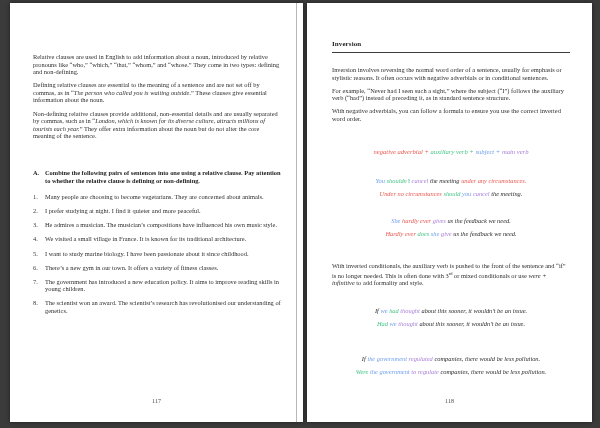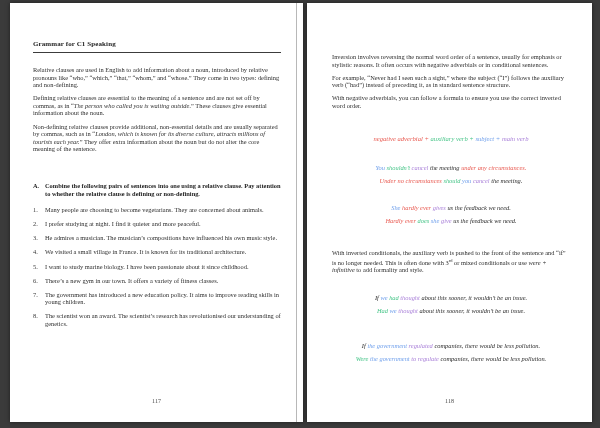--- a/index.html
+++ b/index.html
@@ -70,21 +70,20 @@
   .after-formula{margin-top:21px;}
   .para-gap{margin-top:24px;}
 </style>
 </head>
 <body>
 
 <div>
 
   <div class="page page-left">
     <div class="inner">
-      <div class="doc-heading">Grammar for C1 Speaking</div>
 
       <p class="body-text first-para"><span>Relative clauses are used in English to add information about a noun, introduced by relative pronouns like “who,” “which,” “that,” “whom,” and “whose.” They come in two types: defining and non-defining.</span></p>
       <p class="body-text"><span>Defining relative clauses are essential to the meaning of a sentence and are not set off by commas, as in “</span><span style="font-style: italic;">The person who called you is waiting outside.</span><span>” These clauses give essential information about the noun.</span></p>
       <p class="body-text"><span>Non-defining relative clauses provide additional, non-essential details and are usually separated by commas, such as in “</span><span style="font-style: italic;">London, which is known for its diverse culture, attracts millions of tourists each year.</span><span>” They offer extra information about the noun but do not alter the core meaning of the sentence.</span></p>
 
       <div class="exercise-head">
         <span class="num">A.</span>
         <span class="txt">Combine the following pairs of sentences into one using a relative clause. Pay attention to whether the relative clause is defining or non-defining.</span>
       </div>
 
@@ -122,20 +121,21 @@
             <span class="txt">The scientist won an award. The scientist’s research has revolutionised our understanding of genetics.</span>
           </div>
       </div>
     </div>
     <div class="crease"></div>
     <div class="page-number">117</div>
   </div>
 
   <div class="page page-right">
     <div class="inner">
+      <div class="doc-heading">Inversion</div>
 
       <p class="body-text first-para"><span>Inversion involves reversing the normal word order of a sentence, usually for emphasis or stylistic reasons. It often occurs with negative adverbials or in conditional sentences.</span></p>
       <p class="body-text"><span>For example, “Never had I seen such a sight,” where the subject (“I”) follows the auxiliary verb (“had”) instead of preceding it, as in standard sentence structure.</span></p>
       <p class="body-text"><span>With negative adverbials, you can follow a formula to ensure you use the correct inverted word order.</span></p>
 
       <p class="formula"><span style="color: rgb(232, 88, 79);">negative adverbial</span><span style="color: rgb(232, 88, 79);"> + </span><span style="color: rgb(69, 196, 135);">auxiliary verb</span><span style="color: rgb(69, 196, 135);"> + </span><span style="color: rgb(109, 158, 235);">subject</span><span style="color: rgb(109, 158, 235);"> + </span><span style="color: rgb(168, 127, 216);">main verb</span></p>
 
       <p class="example after-formula"><span style="color: rgb(109, 158, 235);">You</span><span style="color: rgb(69, 196, 135);"> shouldn’t</span><span style="color: rgb(168, 127, 216);"> cancel</span><span> the meeting </span><span style="color: rgb(232, 88, 79);">under any circumstances.</span></p>
       <p class="example"><span style="color: rgb(232, 88, 79);">Under no circumstances</span><span style="color: rgb(69, 196, 135);"> should</span><span style="color: rgb(109, 158, 235);"> you</span><span style="color: rgb(168, 127, 216);"> cancel</span><span> the meeting.</span></p>
 

